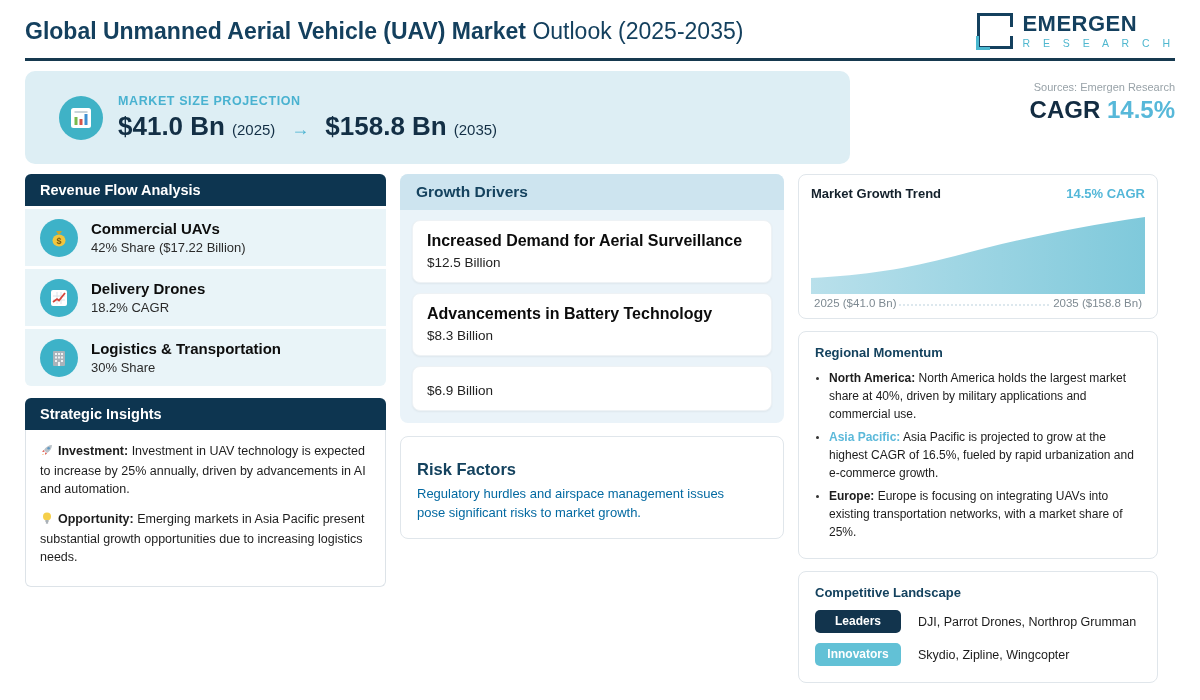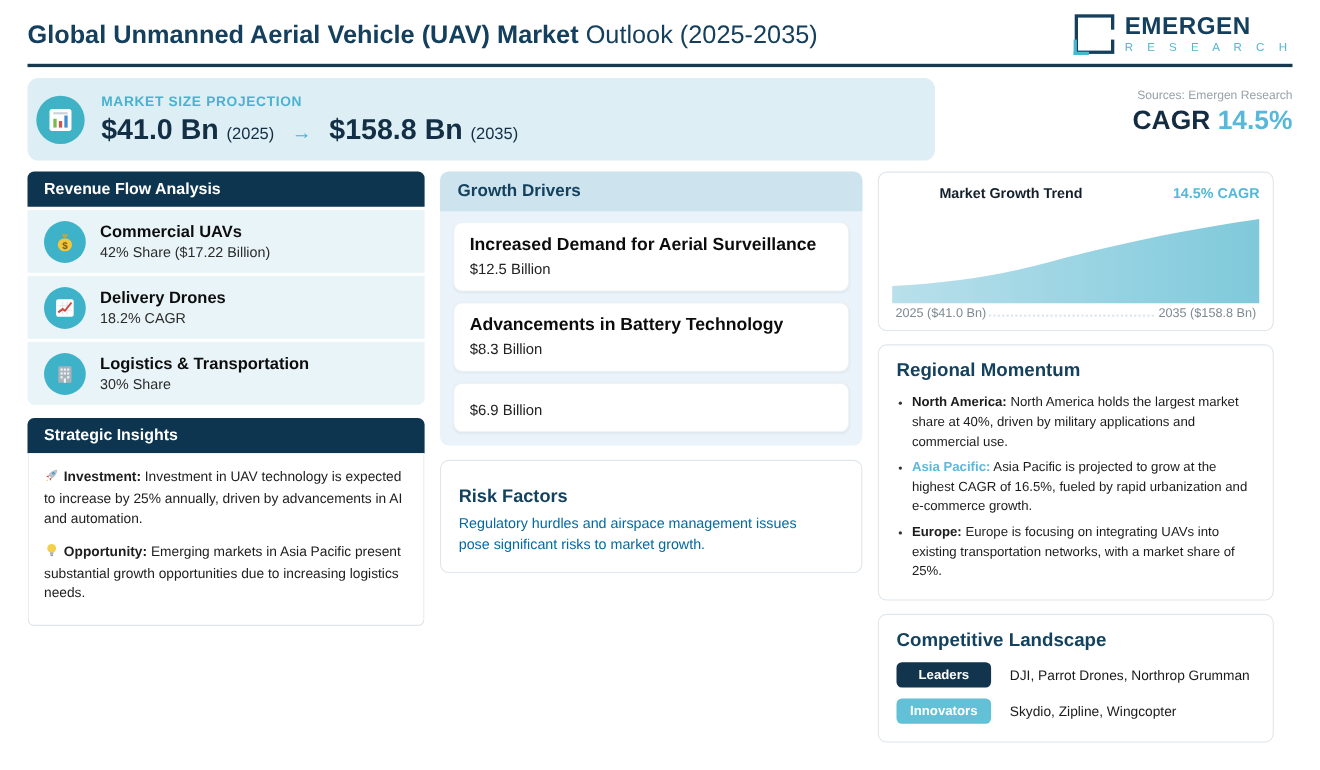--- a/index.html
+++ b/index.html
@@ -23,22 +23,22 @@
   .logo-mark .gap { position:absolute; right:-2px; top:14px; width:8px; height:9px; background:#fff; }
   .logo-mark .corner { position:absolute; left:-1px; bottom:-1px; width:14px; height:14px;
     border-left:3px solid #49b7cf; border-bottom:3px solid #49b7cf; }
   .logo-text { line-height:1; }
   .logo-name { font-size:22px; font-weight:bold; color:#14405e; letter-spacing:0.5px; }
   .logo-sub { font-size:10.5px; color:#4fb7cf; letter-spacing:5px; margin-top:3px; }
   .rule { height:3px; background:#16394f; margin-top:8px; }
 
   
   .banner-row { display:flex; justify-content:space-between; align-items:flex-start; margin-top:10px; }
-  .banner { width:825px; height:75px; background:#ddeef4; border-radius:10px;
-    display:flex; align-items:center; gap:15px; padding-left:8px; }
+  .banner { width:825px; height:93px; background:#ddeef4; border-radius:10px;
+    display:flex; align-items:center; gap:15px; padding-left:34px; }
   .banner-icon { width:44px; height:44px; border-radius:50%; background:#3fb2c6; flex:none;
     display:flex; align-items:center; justify-content:center; }
   .banner-label { color:#49b2d0; font-weight:bold; font-size:12.5px; letter-spacing:0.6px; }
   .banner-nums { display:flex; align-items:baseline; margin-top:3px; }
   .big-num { font-size:26px; font-weight:bold; color:#132f45; }
   .num-year { font-size:15px; color:#132f45; margin-left:7px; }
   .num-arrow { font-size:18px; color:#49b2d0; margin:0 16px; }
   .banner-side { text-align:right; padding-top:10px; }
   .sources { font-size:11px; color:#98a2a8; }
   .cagr-line { margin-top:3px; font-size:24px; font-weight:bold; }
@@ -79,32 +79,32 @@
   .gc-value { font-size:13.5px; color:#222; margin-top:5px; }
 
   .risk { margin-top:13px; background:#fff; border:1px solid #e0e6eb; border-radius:8px;
     padding:23px 16px 15px; }
   .risk-title { font-size:16.5px; font-weight:bold; color:#14425e; margin-bottom:6px; }
   .risk-text { font-size:13px; color:#0369a1; line-height:1.45; width:96%; }
 
   
   .card { background:#fff; border:1px solid #e0e6eb; border-radius:8px; }
   .trend { padding:11px 12px 9px; }
-  .trend-head { display:flex; justify-content:space-between; align-items:flex-start;margin-left:43px; }
+  .trend-head { display:flex; justify-content:space-between; align-items:flex-start; }
   .trend-title { font-size:13px; font-weight:bold; color:#13202b; }
   .trend-cagr { font-size:13px; font-weight:bold; color:#53b7d8; }
   .trend-chart { width:100%; height:86px; margin-top:7px; display:block; }
   .trend-foot { display:flex; justify-content:space-between; font-size:11.5px; color:#7e8a92;
     position:relative; margin-top:3px; }
   .trend-foot::before { content:""; position:absolute; left:4px; right:4px; top:55%;
     border-top:2px dotted #dde8ee; }
   .trend-foot span { position:relative; background:#fff; padding:0 3px; }
 
   .regional { margin-top:12px; padding:13px 16px 12px; }
-  .card-title { font-size:17px; font-weight:bold; color:#14425e; margin-bottom:9px; }
+  .card-title { font-size:13px; font-weight:bold; color:#14425e; margin-bottom:9px; }
   .regional ul { margin:0; padding-left:14px; }
   .regional li { font-size:12px; color:#1c1c1c; line-height:1.5; margin-bottom:5px; }
   .regional li::marker { color:#333; font-size:10px; }
   .bl { font-weight:bold; }
   .bl.accent { color:#5cb9da; }
 
   .competitive { margin-top:12px; padding:13px 16px 16px; }
   .comp-row { display:flex; align-items:center; margin-top:10px; }
   .badge { width:86px; text-align:center; padding:4px 0 5px; border-radius:5px;
     color:#fff; font-weight:bold; font-size:12px; }

